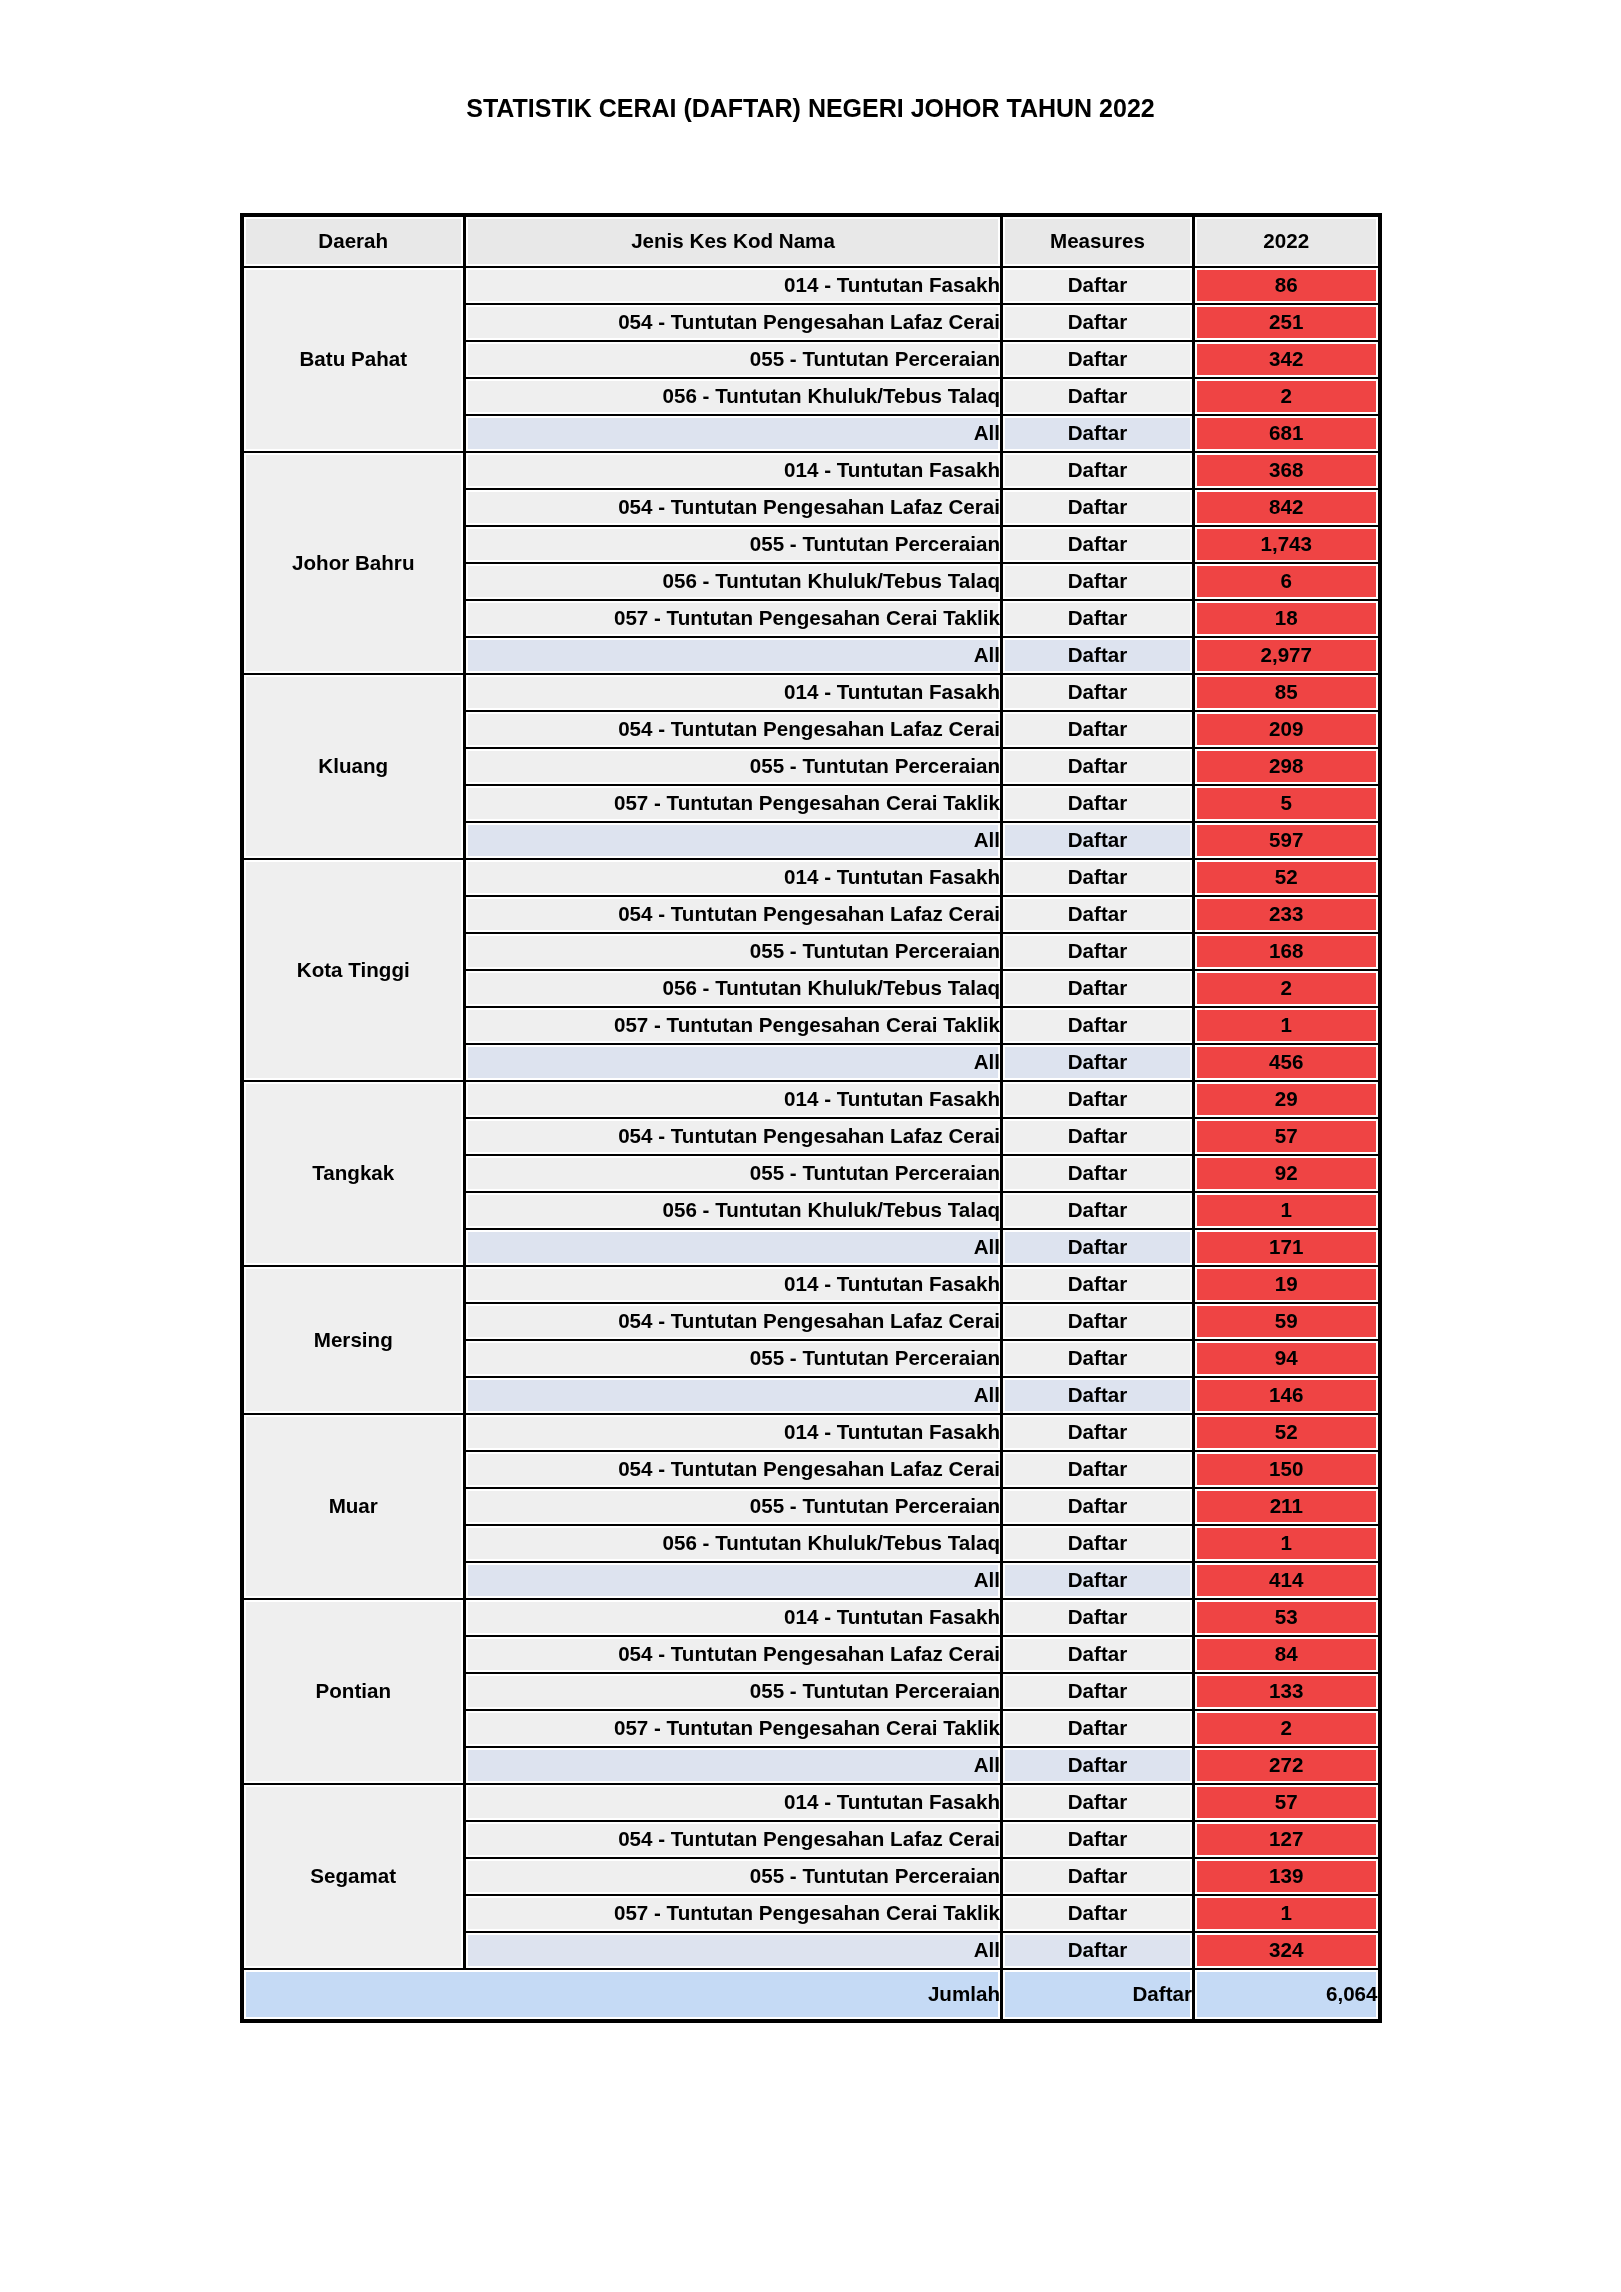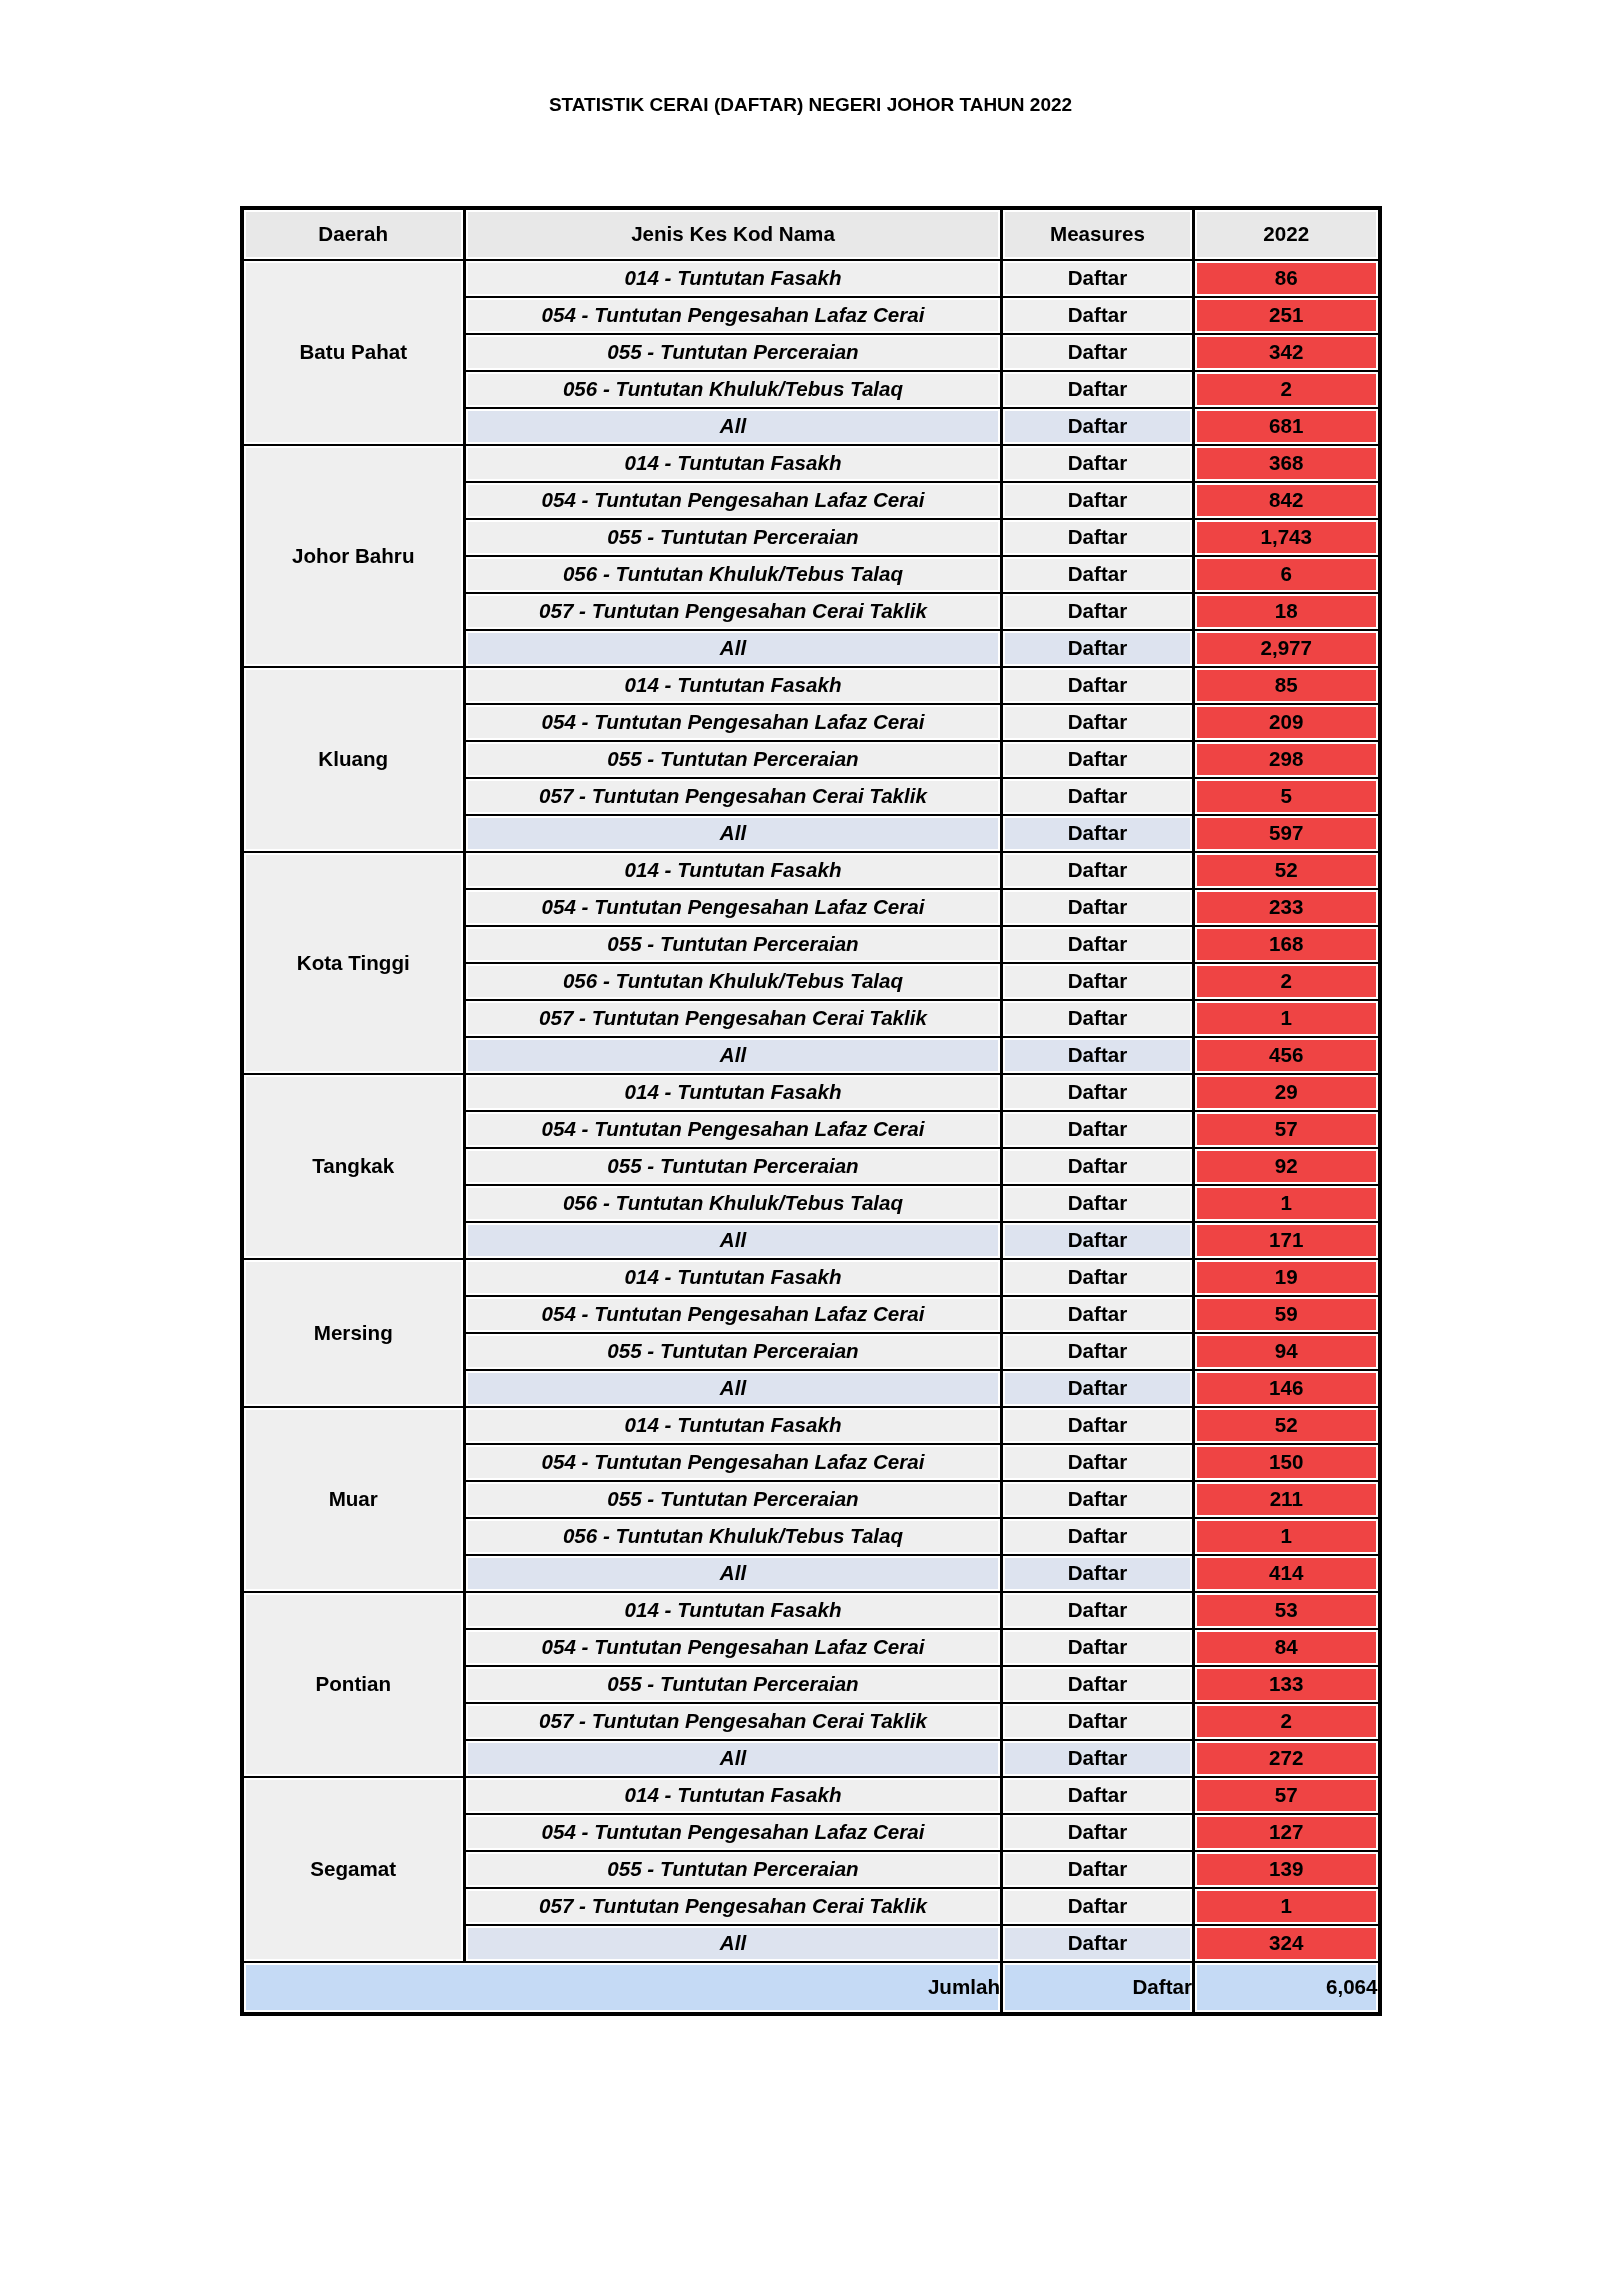--- a/index.html
+++ b/index.html
@@ -14,21 +14,21 @@
   .page {
     width: 1621px;
     height: 2293px;
     background: #ffffff;
     overflow: hidden;
   }
   .title {
     margin: 0;
     padding-top: 95px;
     text-align: center;
-    font-size: 19px;
+    font-size: 25px;
     line-height: 1.1;
     font-weight: bold;
     color: #000000;
   }
   table.stats {
     width: 1139px;
     margin: 90px auto 4px auto;
     border-collapse: collapse;
     table-layout: fixed;
     border: 4.9px solid #000000;
@@ -56,23 +56,22 @@
   }
   tbody td { height: 35px; }
   .daerah-cell {
     background: #EFEFEF;
     text-align: center;
     font-size: 21.6px;
     border-right-width: 4.9px;
   }
   .jenis-cell {
     background: #EFEFEF;
-    text-align: center;
+    text-align: right;
     padding-left: 6.9px;
-    font-style: italic;
   }
   .measure-cell {
     background: #EFEFEF;
     text-align: center;
   }
   .value-cell {
     background: #ef4444;
     text-align: center;
   }
   .all-row .jenis-cell,

